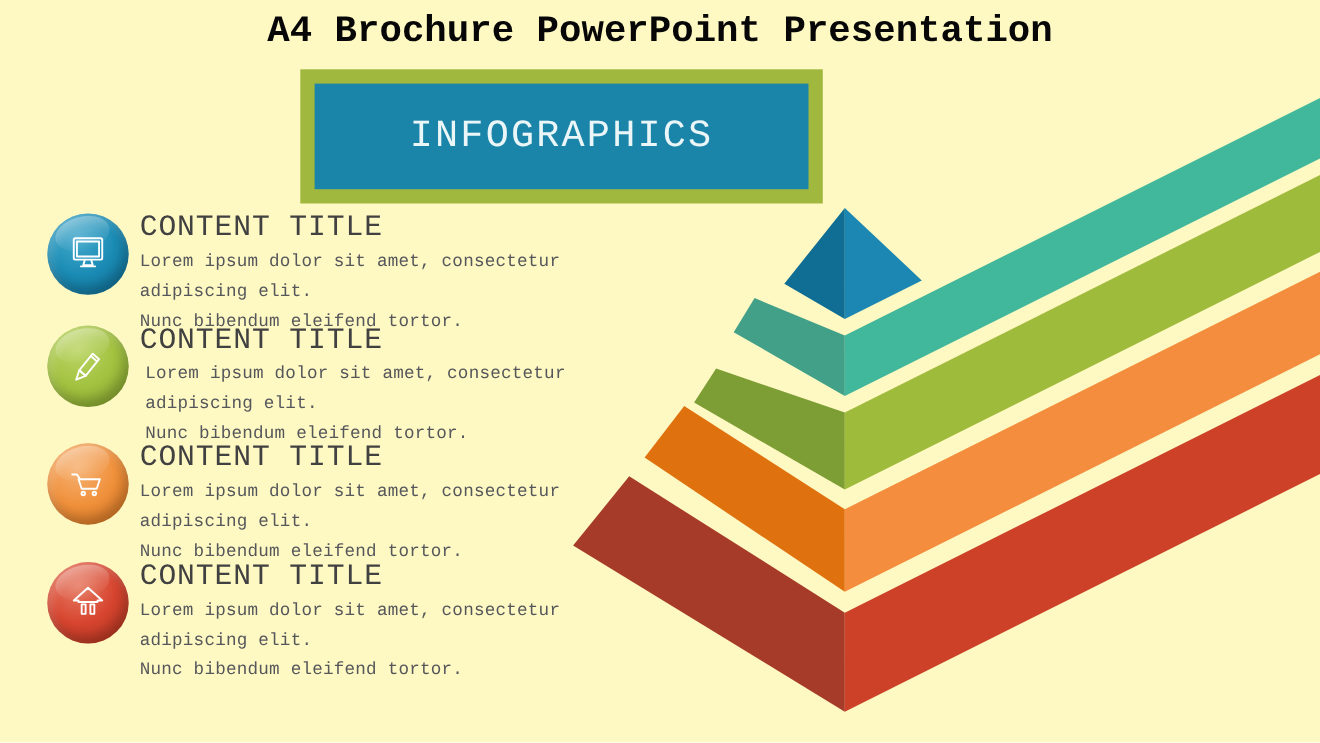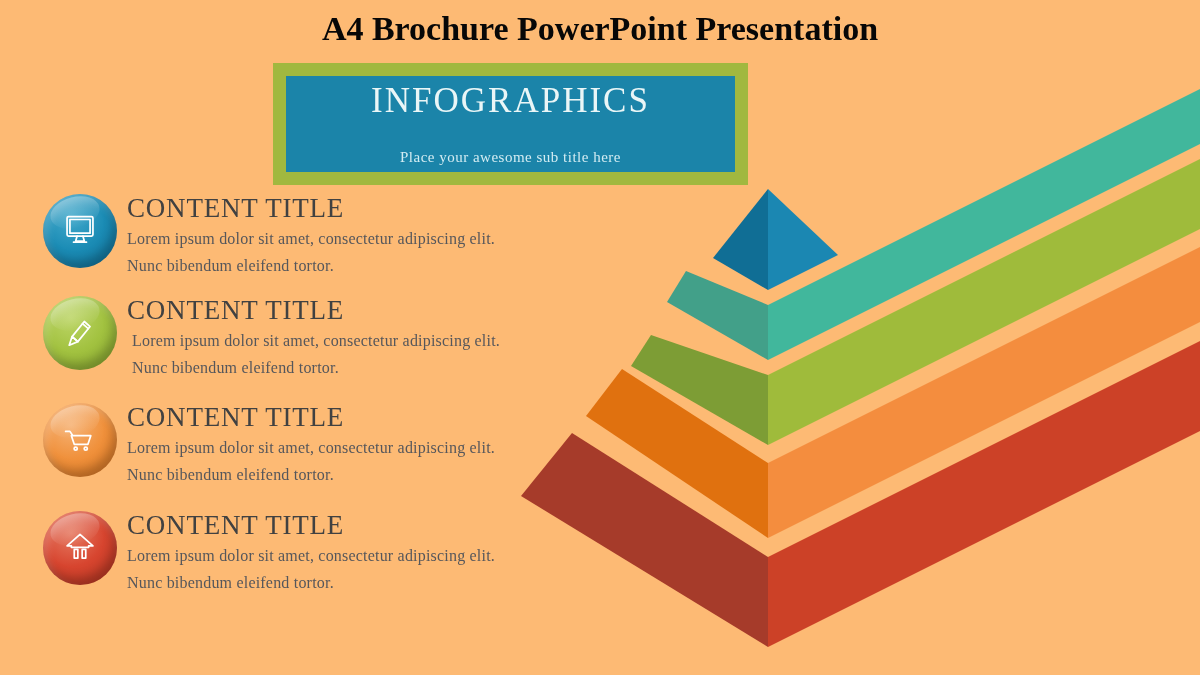--- a/index.html
+++ b/index.html
@@ -1,18 +1,18 @@
 <!DOCTYPE html>
 <html><head>
 <meta charset="utf-8">
 <style>
   html,body{margin:0;padding:0;background:#ffffff;}
   .slide{
-    position:relative;width:1200px;height:675px;background:#fdba74;overflow:hidden;
-    font-family:Liberation Serif, serif;
+    position:relative;width:1200px;height:675px;background:#fef9c3;overflow:hidden;
+    font-family:Liberation Mono, monospace;
   }
   
   .main-title{
     position:absolute;left:0;top:10px;width:1200px;margin:0;
     text-align:center;font-size:34px;font-weight:bold;color:#070707;letter-spacing:0;
   }
   
   .banner{
     position:absolute;left:273px;top:63px;width:475px;height:122px;
     background:#a1b83f;box-sizing:border-box;padding:13px;
@@ -76,21 +76,20 @@
     <polygon points="686,271 768,305 768,360 667,302" fill="#42a089"></polygon>
     <polygon points="768,305 1300,39 1300,94 768,360" fill="#41b79c"></polygon>
 
     <polygon points="768,189 713,258 768,290" fill="#106e95"></polygon>
     <polygon points="768,189 838,255 768,290" fill="#1b87b2"></polygon>
   </svg>
 
   <div class="banner">
     <div class="banner-inner">
       <div class="banner-title">INFOGRAPHICS</div>
-      <div class="banner-subtitle">Place your awesome sub title here</div>
     </div>
   </div>
 
   <div class="item item-1">
     <div class="badge c-blue">
       <svg viewBox="0 0 64 64" fill="none" stroke="#ffffff" stroke-width="2.4" stroke-linejoin="round" stroke-linecap="round">
         <rect x="14" y="12" width="36" height="27" rx="2"></rect>
         <rect x="18" y="16" width="28" height="19"></rect>
         <path d="M28 39 L26 46 L38 46 L36 39"></path>
         <path d="M23 47.5 H41"></path>

